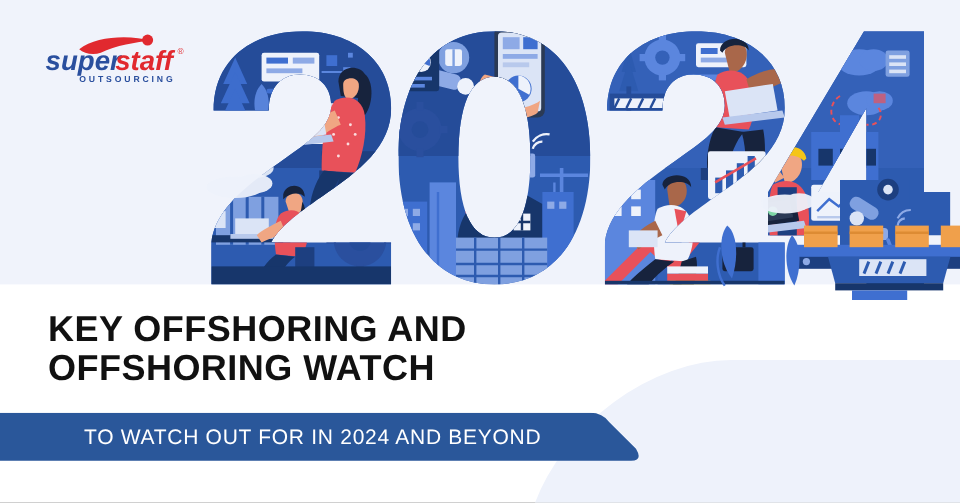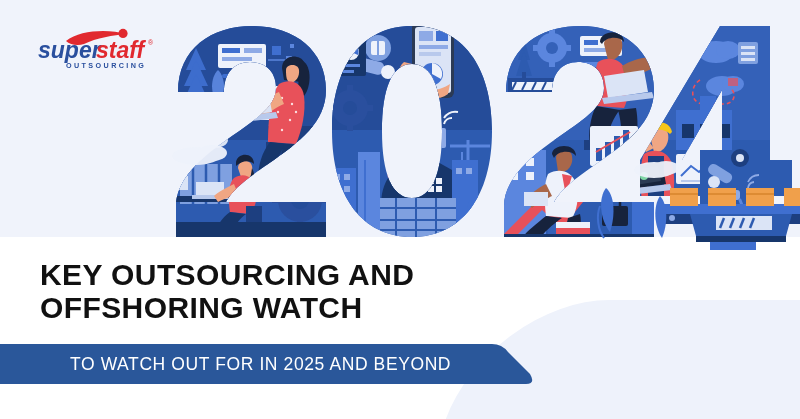--- a/index.html
+++ b/index.html
@@ -593,24 +593,24 @@
         <path d="M606 188 C614 194, 616 214, 610 232 C600 220, 598 198, 606 188Z" fill="#3f6fd0"></path>
         <path d="M600 206 C596 216, 598 230, 604 238" stroke="#3f6fd0" stroke-width="2" fill="none"></path>
       </g>
       <g>
         <path d="M660 196 C668 204, 668 224, 662 238 C654 226, 653 206, 660 196Z" fill="#3f6fd0"></path>
       </g>
     </svg>
   </div>
 
   <div class="headline">
-    <span>KEY OUTSOURCING AND</span>
+    <span>KEY OFFSHORING AND</span>
     <span class="l2">OFFSHORING WATCH</span>
   </div>
 
   <div class="banner">
     <svg width="600" height="41" viewBox="0 0 600 41" xmlns="http://www.w3.org/2000/svg">
       <path d="M0 0 L492 0 Q502 0 508 8 L530 30 Q536 40 526 40 L0 40 Z" fill="#2a579a"></path>
     </svg>
-    <div class="banner-text">TO WATCH OUT FOR IN 2025 AND BEYOND</div>
+    <div class="banner-text">TO WATCH OUT FOR IN 2024 AND BEYOND</div>
   </div>
 
 </div>
 
 </body></html>

